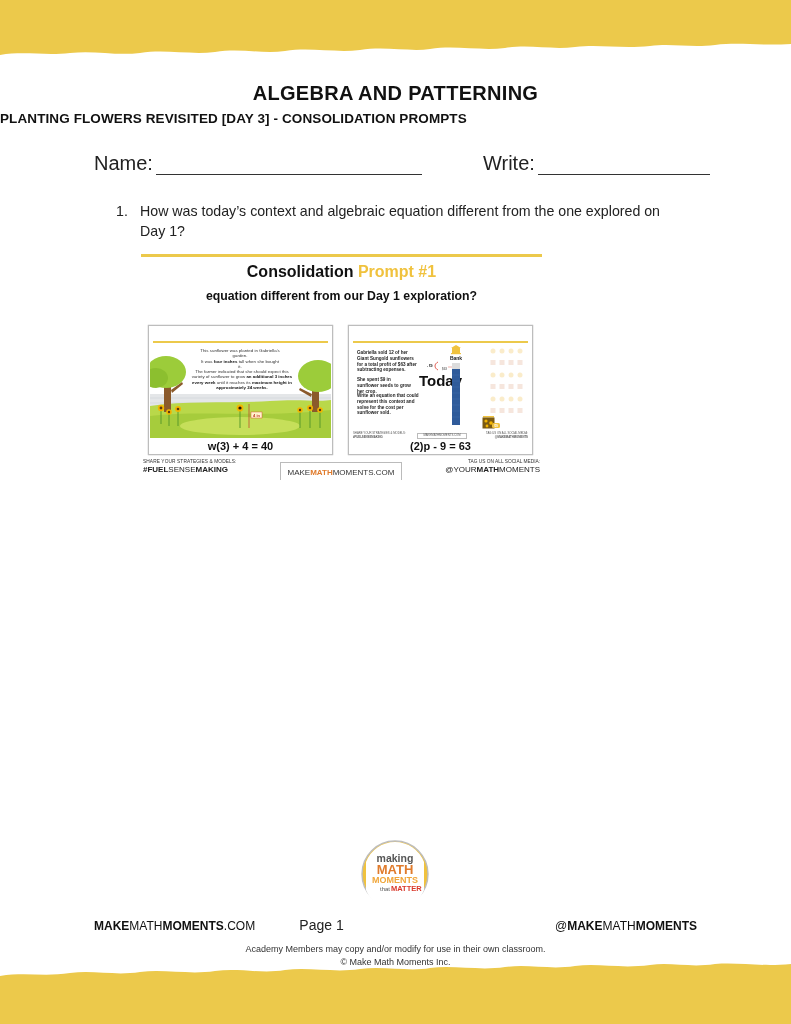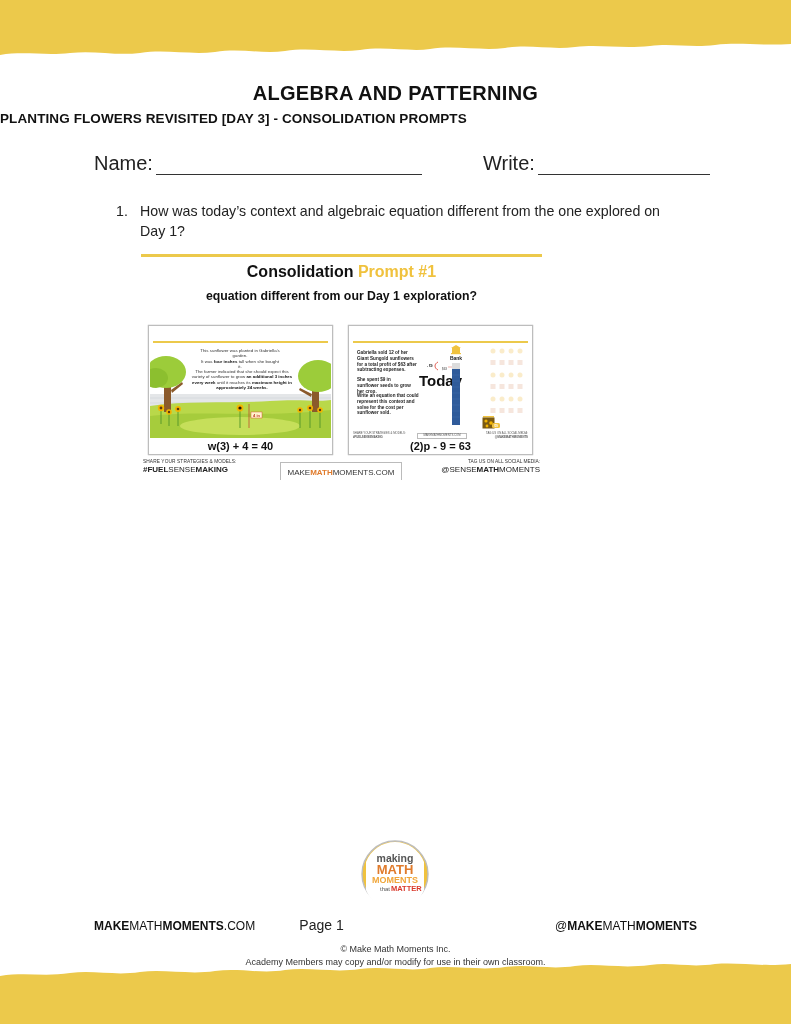--- a/index.html
+++ b/index.html
@@ -255,21 +255,21 @@
 
   <div class="slide-foot-left">
     <div class="small">SHARE YOUR STRATEGIES &amp; MODELS:</div>
     <div class="tag"><b>#</b><b>FUEL</b><span>SENSE</span><b>MAKING</b></div>
   </div>
   <div class="slide-foot-mid">
     <span>MAKE</span><span class="accent">MATH</span><span>MOMENTS.COM</span>
   </div>
   <div class="slide-foot-right">
     <div class="small">TAG US ON ALL SOCIAL MEDIA:</div>
-    <div class="tag"><span>@SENSE</span><b>MATH</b><span>MOMENTS</span></div>
+    <div class="tag"><span>@YOUR</span><b>MATH</b><span>MOMENTS</span></div>
   </div>
 </div>
 
 <svg class="logo" viewBox="0 0 68 68">
   <circle cx="34" cy="34" r="33" fill="#f0c23e"></circle>
   <circle cx="34" cy="34" r="33" fill="none" stroke="#bdbdbd" stroke-width="1.4"></circle>
   <path d="M5 22 A31 31 0 0 1 63 22 L63 50 A31 31 0 0 1 5 50 Z" fill="#fff"></path>
   <text x="34" y="22" text-anchor="middle" font-size="10.5" font-weight="bold" fill="#555" font-family="Liberation Sans, sans-serif">making</text>
   <text x="34" y="34" text-anchor="middle" font-size="13" font-weight="bold" fill="#e07b2c" font-family="Liberation Sans, sans-serif">MATH</text>
   <text x="34" y="43" text-anchor="middle" font-size="9" font-weight="bold" fill="#f0a63a" font-family="Liberation Sans, sans-serif">MOMENTS</text>
@@ -278,19 +278,19 @@
 </svg>
 
 <div class="footer-left">
   <b>MAKE</b><span>MATH</span><b>MOMENTS</b><span>.COM</span>
 </div>
 <div class="footer-center">Page 1</div>
 <div class="footer-right">
   <span>@</span><b>MAKE</b><span>MATH</span><b>MOMENTS</b>
 </div>
 <div class="footer-copy">
+  <div>Academy Members may copy and/or modify for use in their own classroom.</div>
   <div>© Make Math Moments Inc.</div>
-  <div>Academy Members may copy and/or modify for use in their own classroom.</div>
 </div>
 
 <svg class="band band-bottom" viewBox="0 0 791 62" preserveAspectRatio="none">
   <path d="M0 14 C25 10 45 15 70 11 C95 8 115 14 140 10 C165 7 190 13 215 9 C240 6 262 12 285 8 C310 5 335 11 360 7 C385 4 410 10 430 6 C455 3 480 9 505 5 C530 2 550 8 575 4 C600 1 620 7 650 3 C672 0 690 6 715 2 C740 0 760 5 791 2 V62 H0 Z" fill="#ecc94b"></path>
 </svg>
 
 </body></html>

